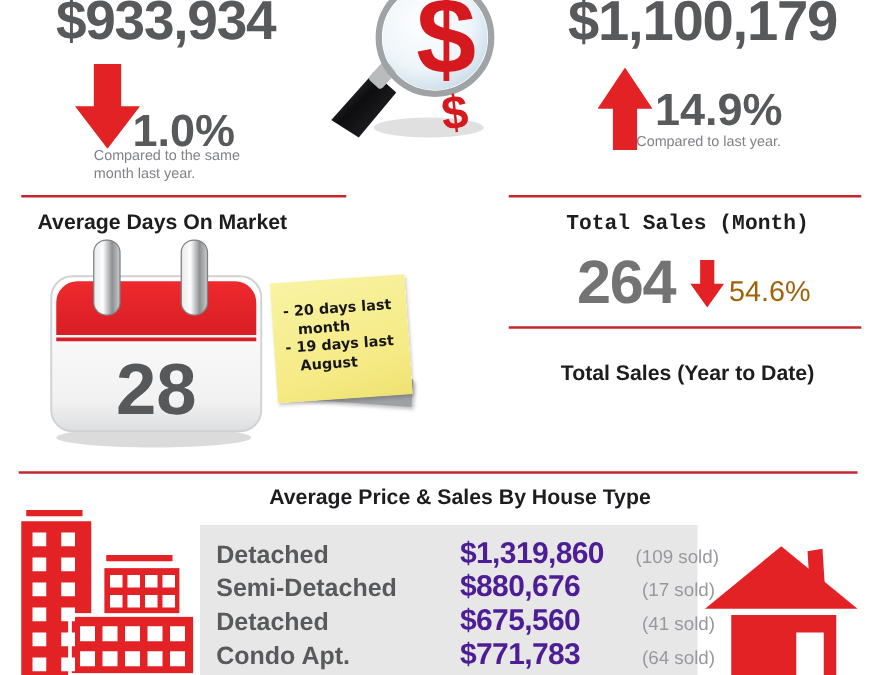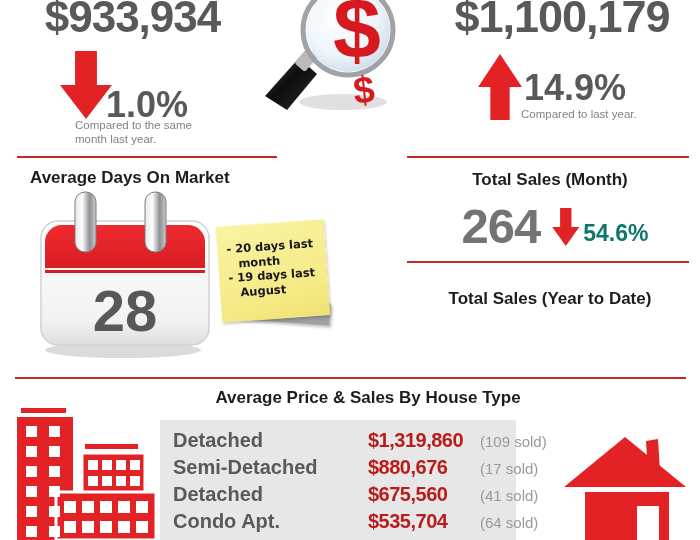--- a/index.html
+++ b/index.html
@@ -23,59 +23,59 @@
     clip-path:polygon(50% 0,100% 50%,72% 50%,72% 100%,28% 100%,28% 50%,0 50%);}
   .arrow-down-small{width:27px; height:38px;
     clip-path:polygon(29% 0,71% 0,71% 50%,100% 50%,50% 100%,0 50%,29% 50%);}
 
   .pct-big{font-weight:bold; color:#58595b; font-size:36px; line-height:36px;}
   .tl-pct{left:106px; top:87px;}
   .tr-pct{left:524px; top:70px;}
 
   .caption{color:#808285; font-size:11.5px; line-height:13.5px;}
   .tl-caption{left:75px; top:119px;}
-  .tr-caption{left:509px; top:108px;padding-left:12px;}
+  .tr-caption{left:509px; top:108px;}
 
   .redline{height:2px; background:#c5272d;}
   .line-tl{left:17px; top:156px; width:260px;}
   .line-tr{left:407px; top:156px; width:282px;}
   .line-mid-r{left:407px; top:261px; width:282px;}
   .line-bottom{left:15px; top:377px; width:671px;}
 
   .heading{font-weight:bold; color:#1d1d1f; font-size:17px;}
   .h-days{left:30px; top:168px;}
-  .h-sales-m{left:410px; top:170px; width:280px; text-align:center;}
+  .h-sales-m{left:410px; top:170px; width:280px; text-align:center;font-family:Liberation Mono, monospace;}
   .h-sales-y{left:410px; top:289px; width:280px; text-align:center;}
   .h-house{left:18px; top:388px; width:700px; text-align:center;}
 
   
   .stat-row{display:flex; justify-content:center; align-items:flex-end; left:415px; width:280px;}
   .stat-row .val{font-size:49px; line-height:44px; font-weight:bold; color:#737373; letter-spacing:-1px;}
   .stat-row .arrow-down-small{margin:0 4px 2px 12px;}
-  .stat-row .pct{font-size:23px; line-height:23px; font-weight:bold; color:#0f766e; margin-bottom:3px;}
+  .stat-row .pct{font-size:23px; line-height:23px; font-weight:normal; color:#a16207; margin-bottom:3px;}
   .row-sales-m{top:204px;}
   .row-sales-y{top:303px;}
 
   
   .note-flap{left:228px; top:300px; width:102px; height:22px; background:#9ea0a3;
     transform:rotate(4deg); box-shadow:2px 2px 3px rgba(0,0,0,.25);}
   .note{left:219px; top:223px; width:108px; height:96px;
     background:linear-gradient(165deg,#f9f3a3 0%,#f5ea85 70%,#efe172 100%);
     transform:rotate(-4deg); box-shadow:1px 2px 3px rgba(0,0,0,.2);
     font-family:"DejaVu Sans", sans-serif; font-weight:bold; font-size:11.5px;
     line-height:14.5px; color:#17171a; padding:16px 0 0 9px; box-sizing:border-box;}
   .note .indent{padding-left:11px;}
 
   
-  .house-table{left:160px; top:420px; width:356px; height:120px; background:#e7e7e8;
+  .house-table{left:160px; top:420px; width:398px; height:120px; background:#e7e7e8;
     box-sizing:border-box; padding-top:9px;}
   .ht-row{display:flex; align-items:baseline; height:27px; padding-left:13px;}
   .ht-label{flex:0 0 195px; font-size:20px; font-weight:bold; color:#58595b;}
-  .ht-price{flex:0 0 112px; font-size:20px; font-weight:bold; color:#b91c1c; letter-spacing:-0.5px;}
-  .ht-sold{flex:0 0 92px; font-size:15px; color:#97999c; text-align:left;}
+  .ht-price{flex:0 0 112px; font-size:24px; font-weight:bold; color:#4c1d95; letter-spacing:-0.5px;}
+  .ht-sold{flex:0 0 92px; font-size:15px; color:#97999c; text-align:right;}
 </style>
 </head>
 <body>
 
 <div class="page">
 
   <div class="abs big-value tl-value">$933,934</div>
   <div class="abs arrow arrow-down-big"></div>
   <div class="abs pct-big tl-pct">1.0%</div>
   <div class="abs caption tl-caption">
@@ -218,21 +218,21 @@
       <span class="ht-price">$880,676</span>
       <span class="ht-sold">(17 sold)</span>
     </div>
     <div class="ht-row">
       <span class="ht-label">Detached</span>
       <span class="ht-price">$675,560</span>
       <span class="ht-sold">(41 sold)</span>
     </div>
     <div class="ht-row">
       <span class="ht-label">Condo Apt.</span>
-      <span class="ht-price">$535,704</span>
+      <span class="ht-price">$771,783</span>
       <span class="ht-sold">(64 sold)</span>
     </div>
   </div>
 
   <svg class="abs" style="left:558px; top:424px;" width="142" height="116" viewBox="0 0 142 116">
     <g fill="#e32226">
       <polygon points="88,17 100,15 102,47 90,48"></polygon>
       <polygon points="6,63 67,13 128,63"></polygon>
       <rect x="27" y="68" width="84" height="48"></rect>
     </g>

